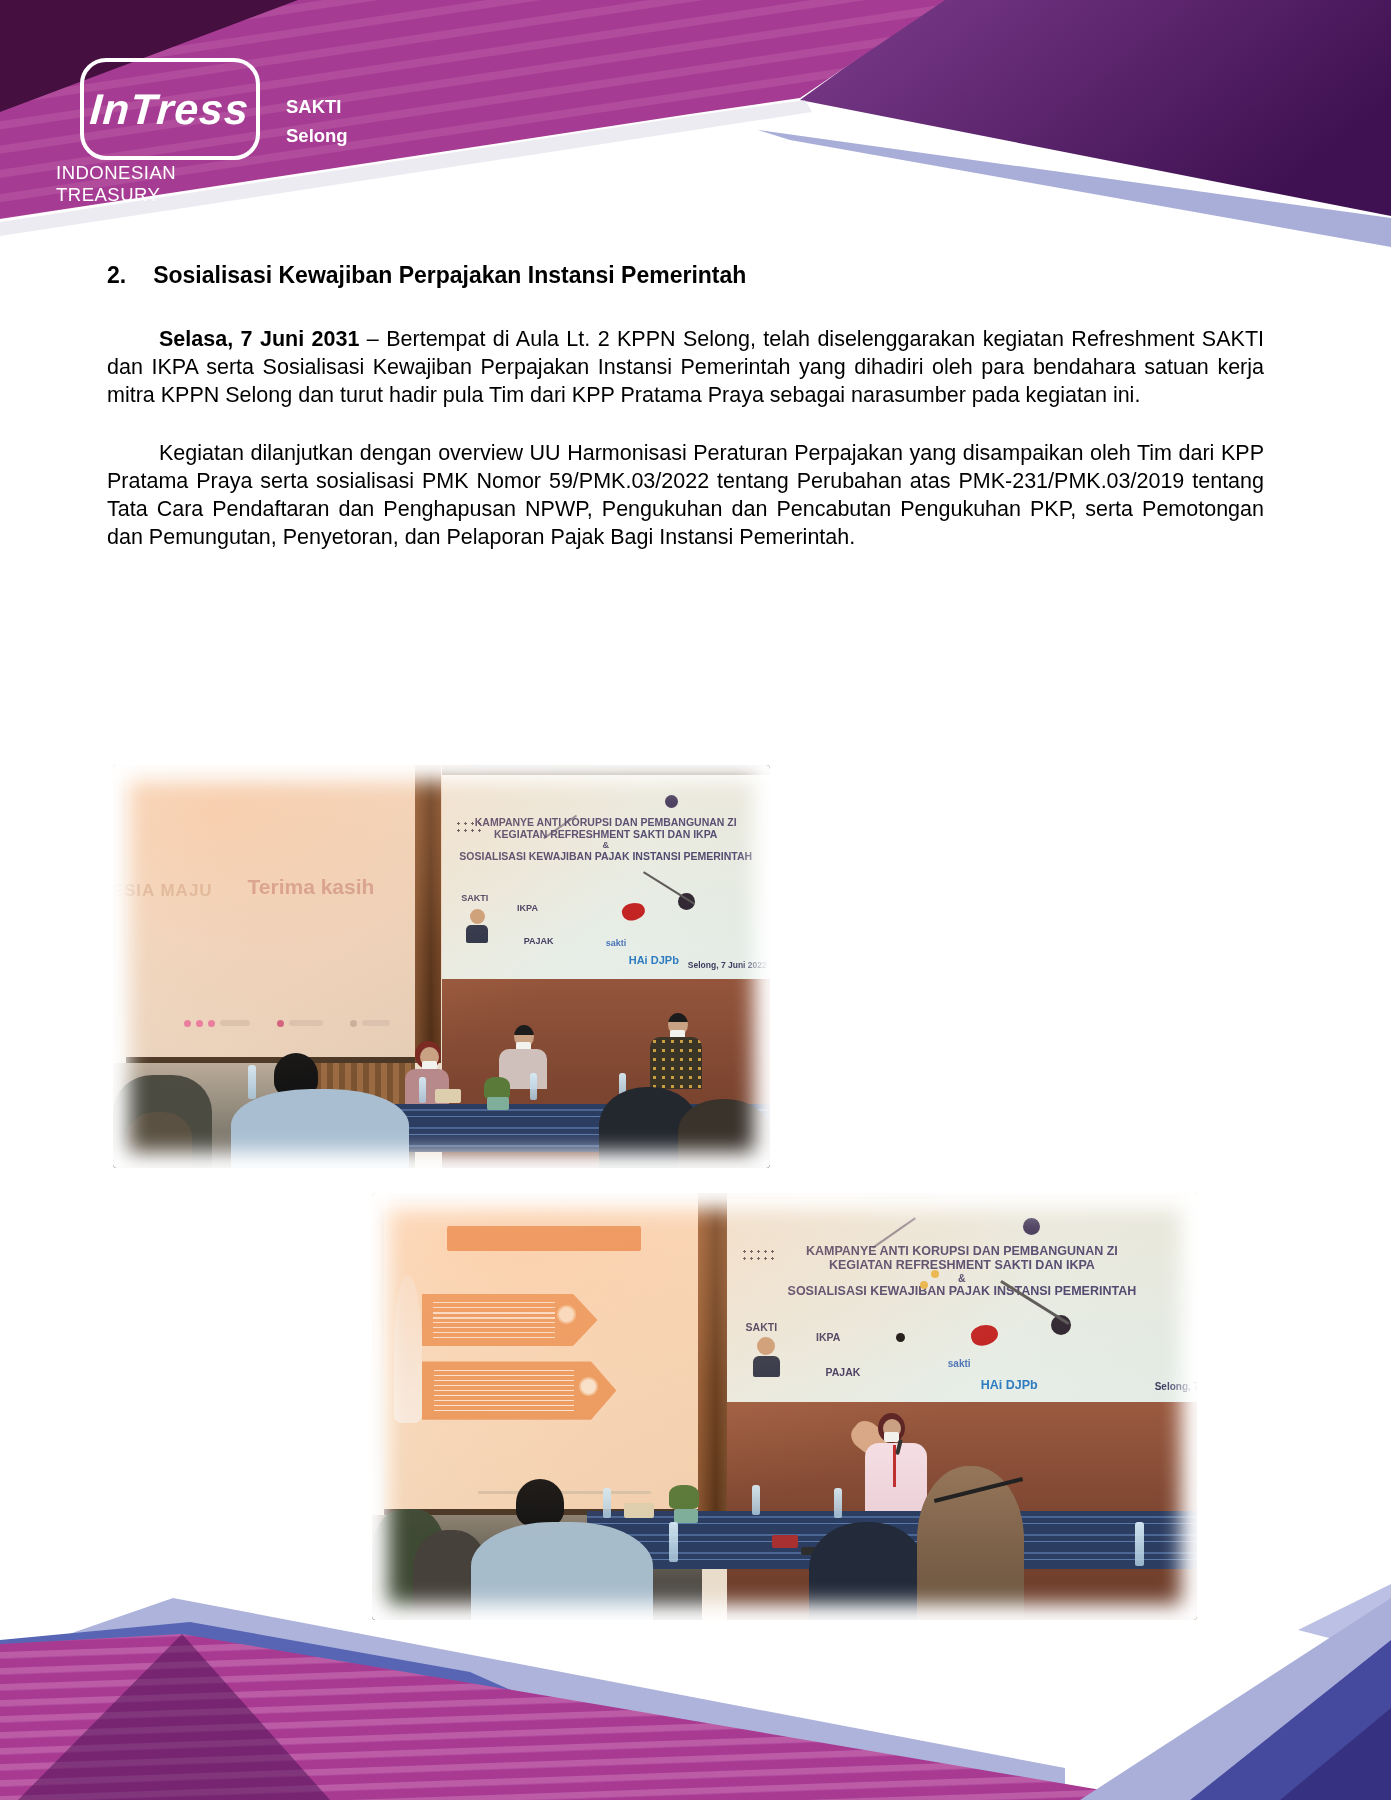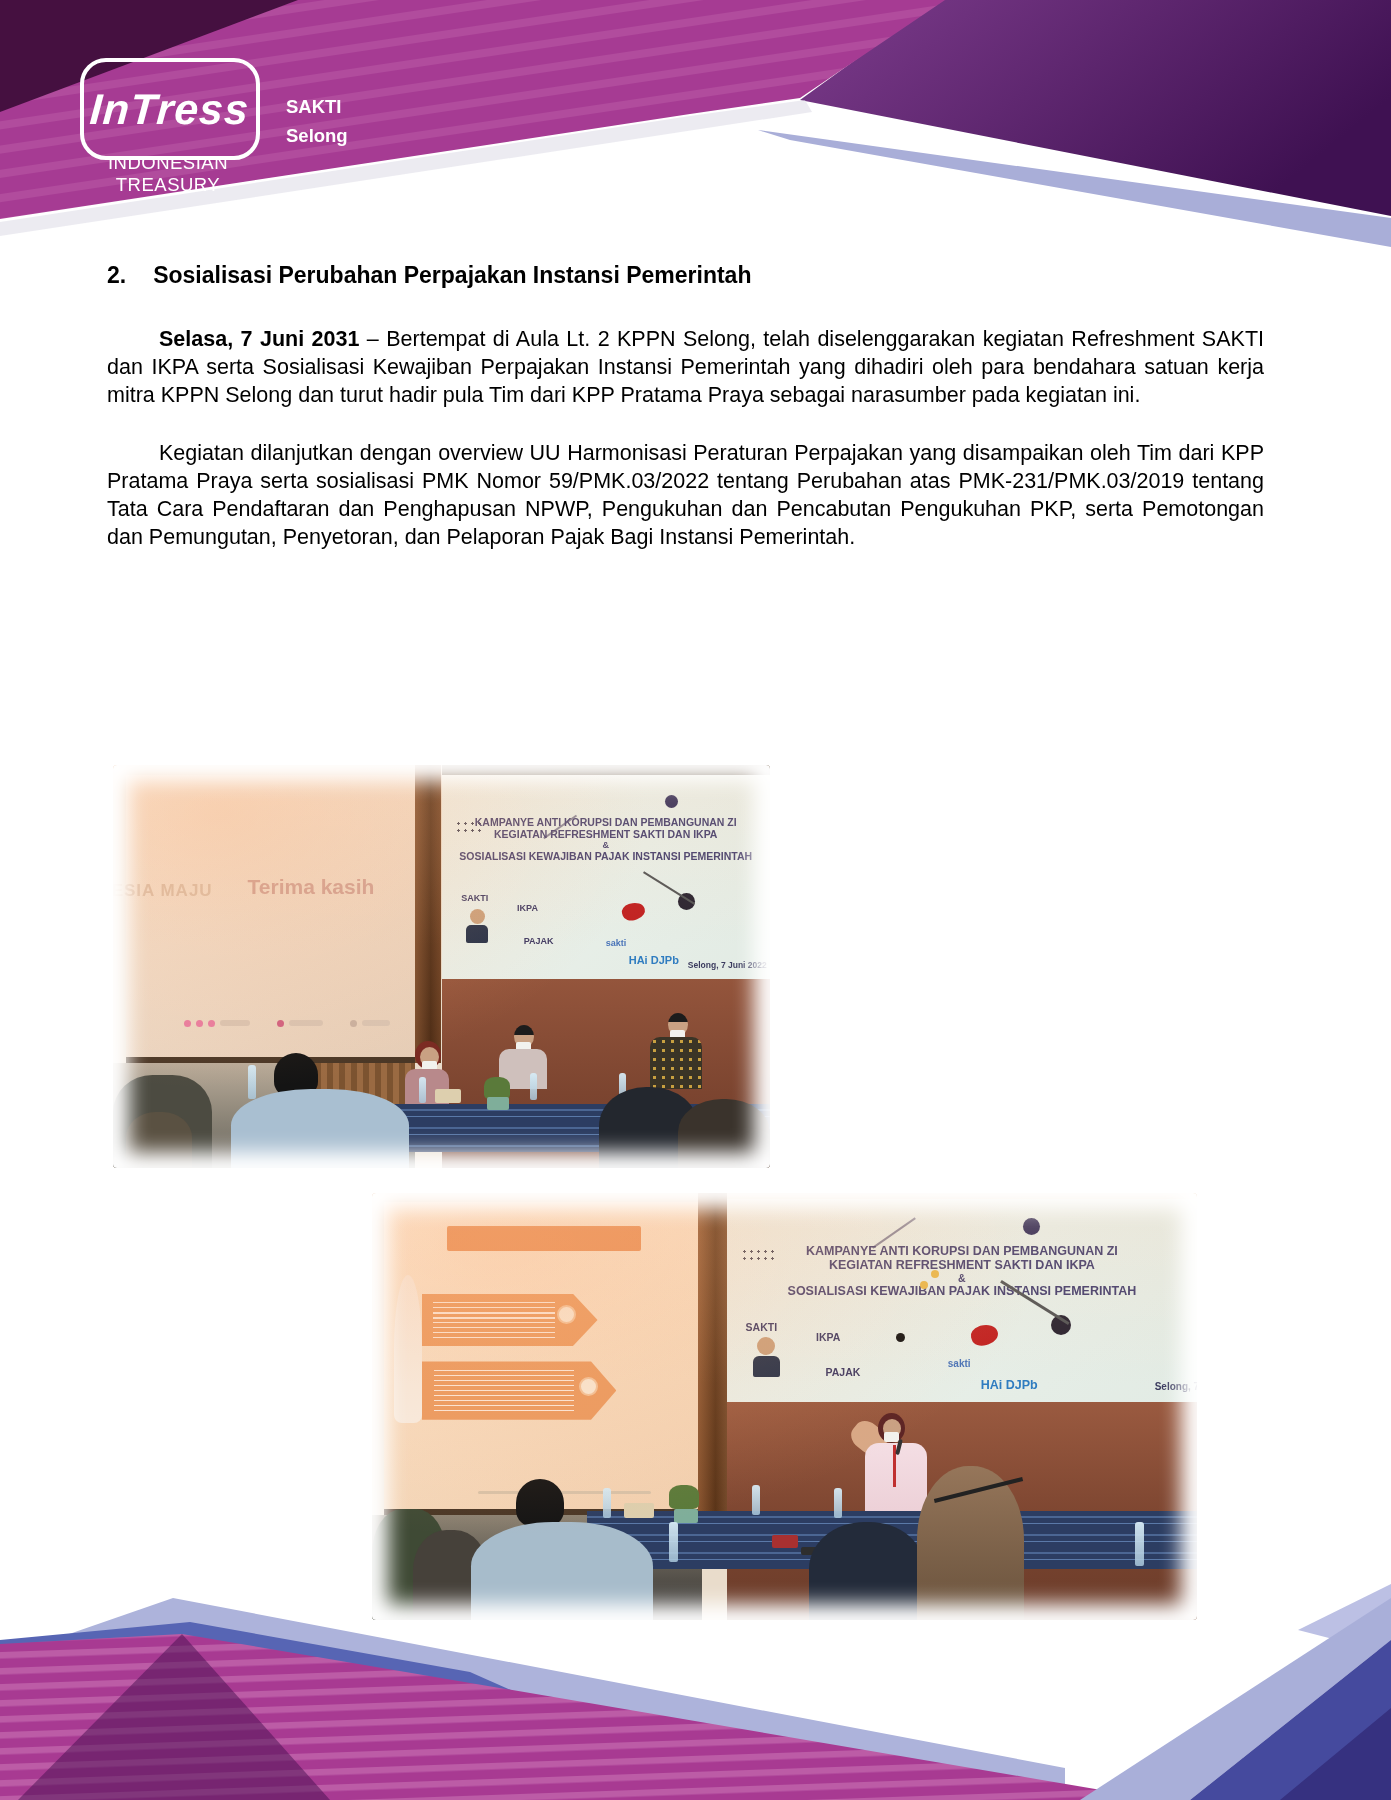--- a/index.html
+++ b/index.html
@@ -8,21 +8,21 @@
   .abs{position:absolute;}
 
   
   .hdr-svg{position:absolute;left:0;top:0;width:1391px;height:260px;}
   .ftr-svg{position:absolute;left:0;top:1540px;width:1391px;height:260px;}
 
   
   .logo-box{position:absolute;left:80px;top:58px;width:172px;height:94px;
             border:4.5px solid #fff;border-radius:26px;display:flex;align-items:center;justify-content:center;}
   .logo-word{color:#fff;font-size:43px;font-weight:bold;font-style:italic;letter-spacing:1px;transform:skewX(-4deg);}
-  .logo-sub{position:absolute;left:56px;top:152px;width:224px;text-align:center;
+  .logo-sub{position:absolute;left:56px;top:162px;width:224px;text-align:left;
             color:#fff;font-size:18.5px;letter-spacing:.5px;}
   .office{position:absolute;left:286px;top:92px;color:#fff;font-weight:bold;font-size:18.5px;line-height:29px;}
 
   
   .content{position:absolute;left:107px;top:262px;width:1157px;color:#000;}
   .heading{display:flex;gap:27px;font-size:23px;font-weight:bold;margin:0 0 36px 0;}
   .para{font-size:21.5px;line-height:28px;text-align:justify;text-indent:52px;margin:0 0 30px 0;}
 
   
   .photo{position:absolute;overflow:hidden;border-radius:4px;background:#e9dccb;}
@@ -73,21 +73,21 @@
   </div>
   <div class="logo-sub">INDONESIAN TREASURY</div>
   <div class="office">
     <div>SAKTI</div>
     <div>Selong</div>
   </div>
 
   <div class="content">
     <div class="heading">
       <span>2.</span>
-      <span>Sosialisasi Perubahan Perpajakan Instansi Pemerintah</span>
+      <span>Sosialisasi Kewajiban Perpajakan Instansi Pemerintah</span>
     </div>
     <p class="para"><strong>Selasa, 7 Juni 2031</strong><span> – Bertempat di Aula Lt. 2 KPPN Selong, telah diselenggarakan kegiatan Refreshment SAKTI dan IKPA serta Sosialisasi Kewajiban Perpajakan Instansi Pemerintah yang dihadiri oleh para bendahara satuan kerja mitra KPPN Selong dan turut hadir pula Tim dari KPP Pratama Praya sebagai narasumber pada kegiatan ini.</span></p>
     <p class="para"><strong></strong><span>Kegiatan dilanjutkan dengan overview UU Harmonisasi Peraturan Perpajakan yang disampaikan oleh Tim dari KPP Pratama Praya serta sosialisasi PMK Nomor 59/PMK.03/2022 tentang Perubahan atas PMK-231/PMK.03/2019 tentang Tata Cara Pendaftaran dan Penghapusan NPWP, Pengukuhan dan Pencabutan Pengukuhan PKP, serta Pemotongan dan Pemungutan, Penyetoran, dan Pelaporan Pajak Bagi Instansi Pemerintah.</span></p>
   </div>
 
   <div class="photo" style="left:113px;top:765px;width:657px;height:403px;">
 
     <div class="abs" style="left:2%;top:2.5%;width:44%;height:71%;background:linear-gradient(155deg,#f7e9da 0%,#efddcb 45%,#e6cdb6 100%);">
       <span class="abs" style="left:-5%;top:37%;font-size:17px;font-weight:bold;letter-spacing:1px;color:#d9bfa9;">ESIA MAJU</span>
       <span class="abs" style="left:42%;top:35%;font-size:21px;font-weight:bold;color:#cfa196;">Terima kasih</span>

